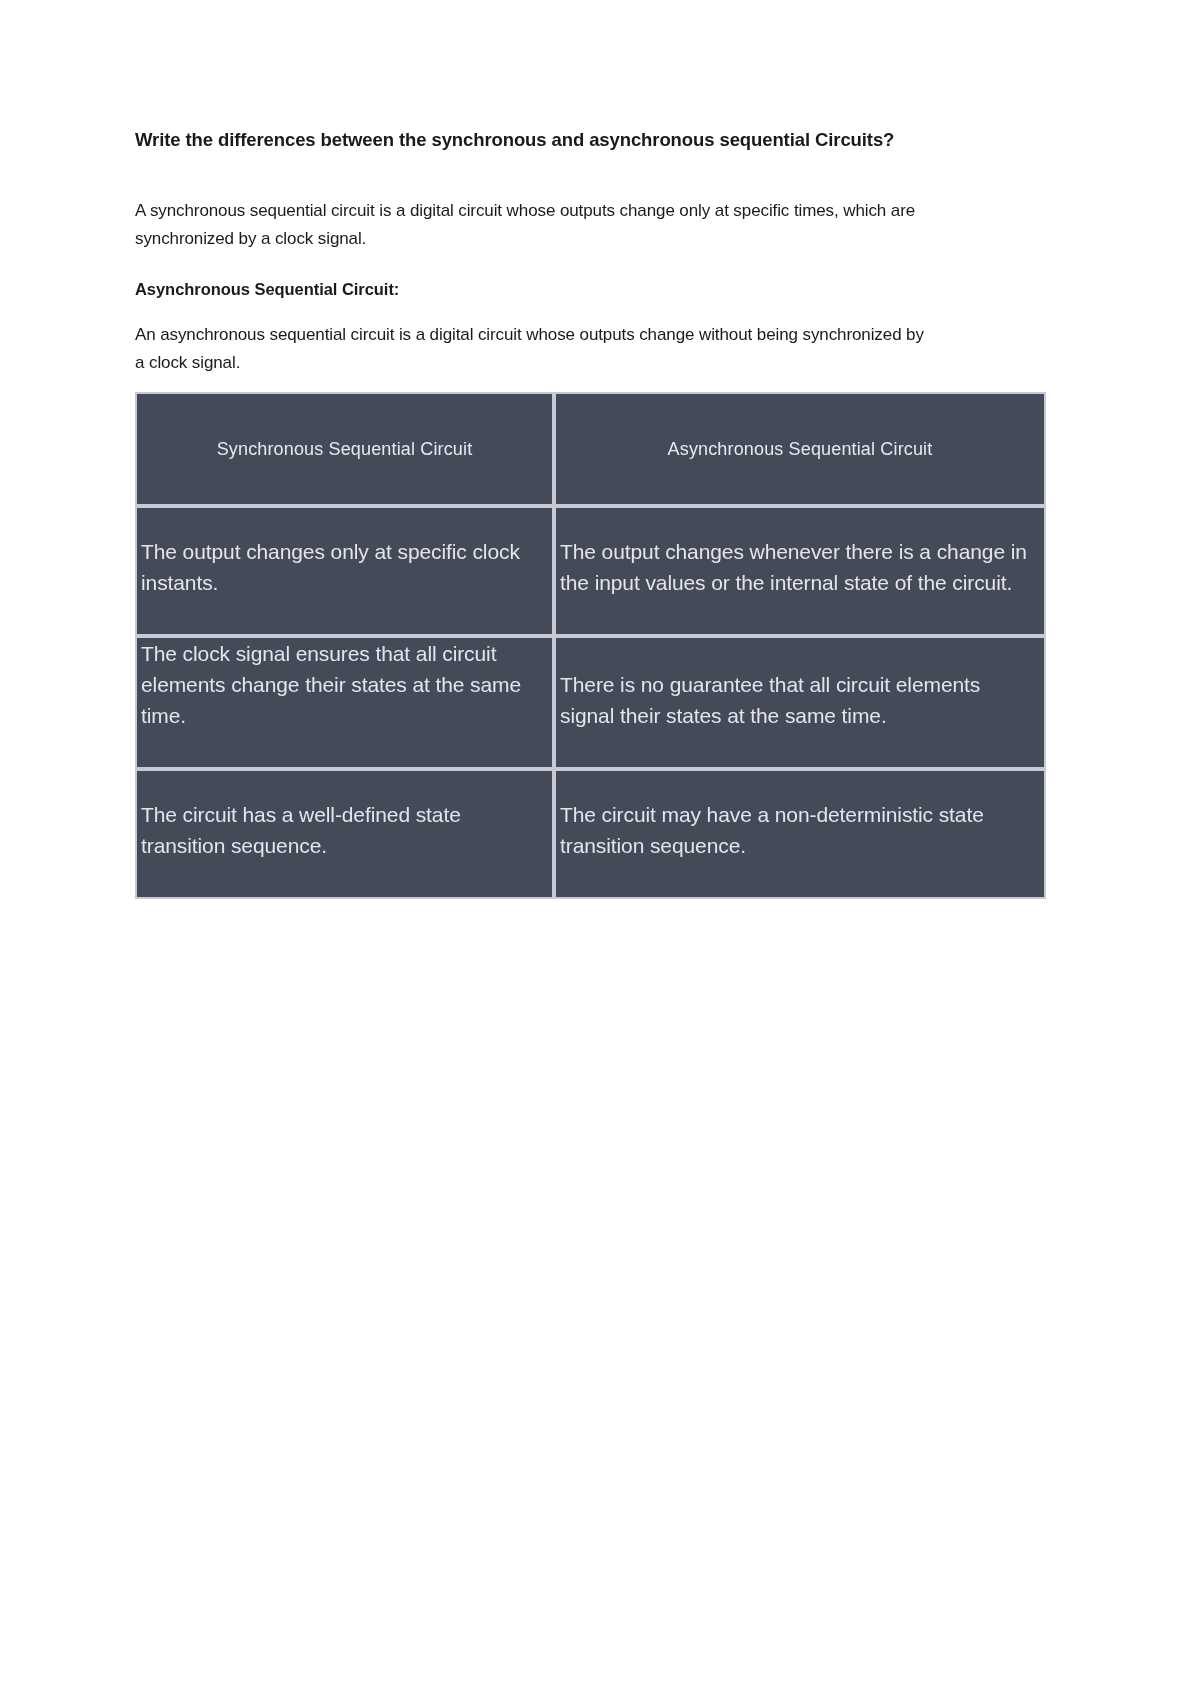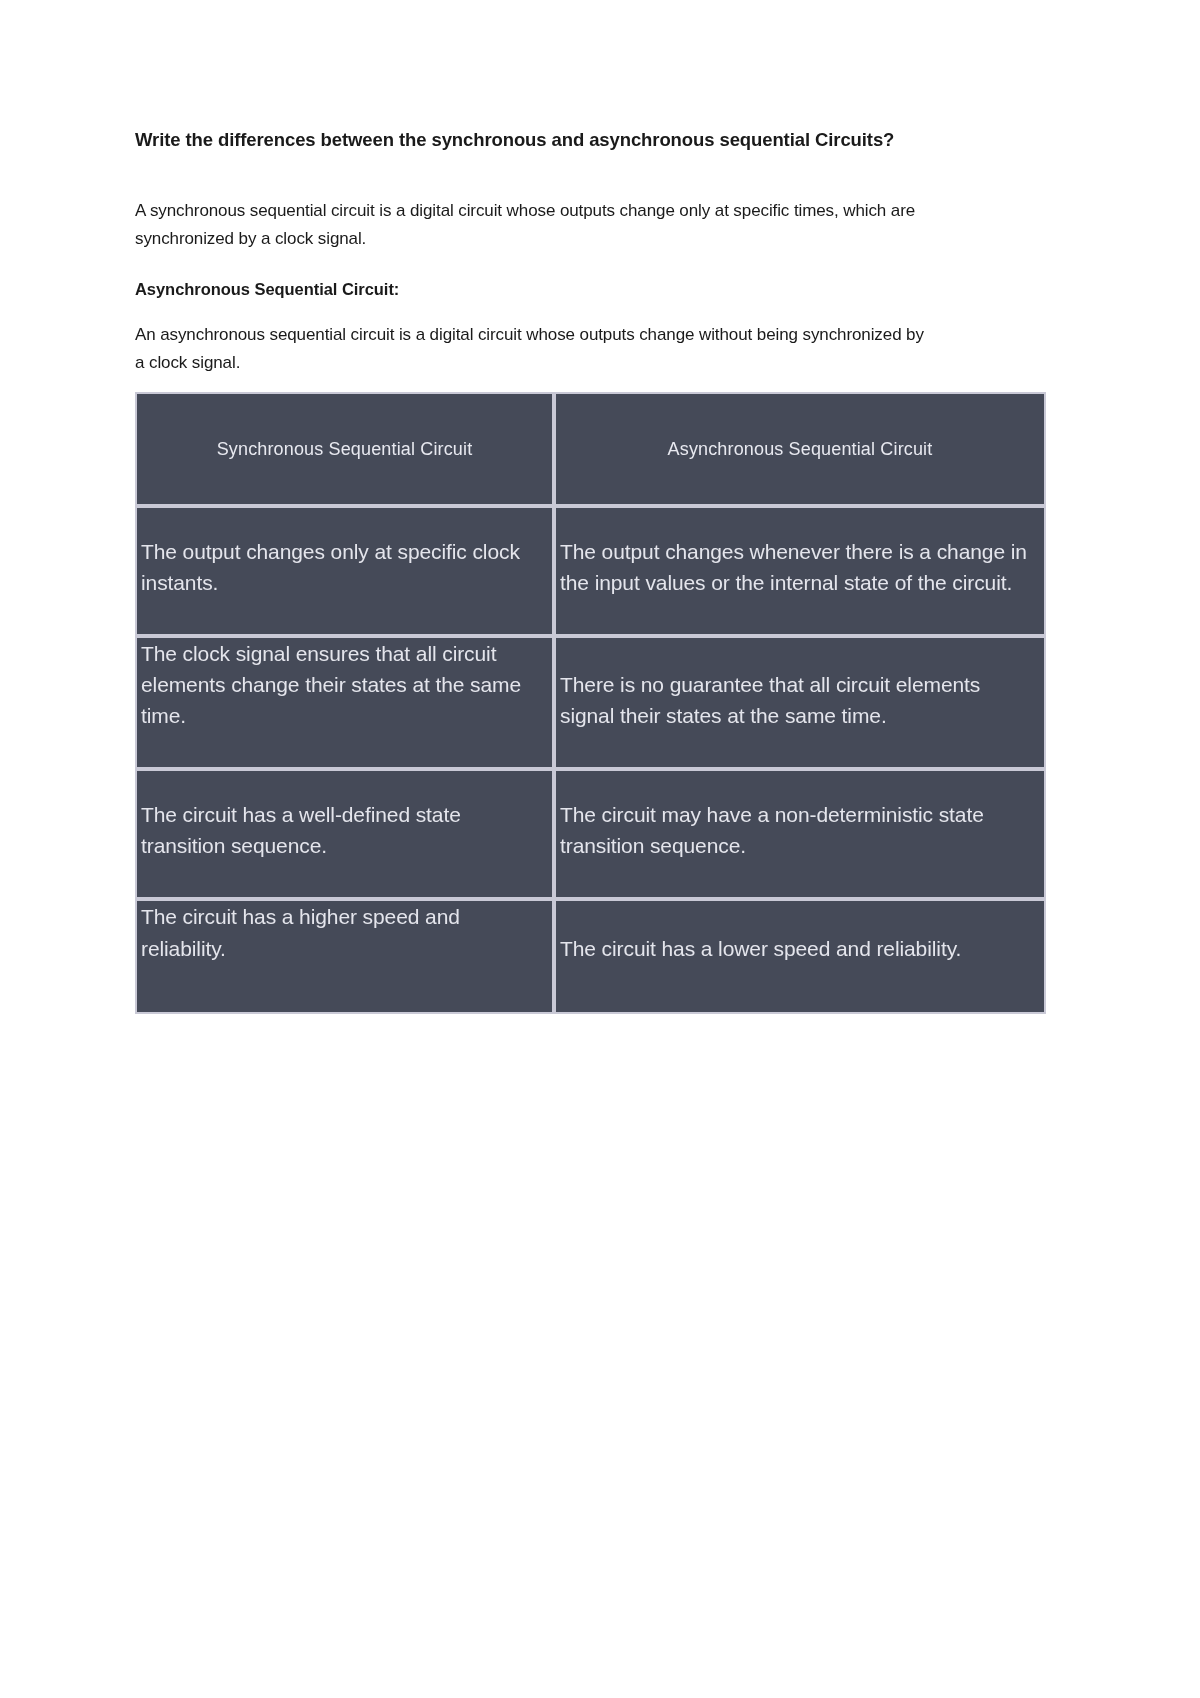--- a/index.html
+++ b/index.html
@@ -149,26 +149,18 @@
             </td>
           </tr>
           <tr class="r-mid">
             <td>
               <span class="cell-text">The circuit has a well-defined state transition sequence.</span>
             </td>
             <td>
               <span class="cell-text">The circuit may have a non-deterministic state transition sequence.</span>
             </td>
           </tr>
-          <tr class="r-last">
-            <td>
-              <span class="cell-text">The circuit has a higher speed and reliability.</span>
-            </td>
-            <td>
-              <span class="cell-text">The circuit has a lower speed and reliability.</span>
-            </td>
-          </tr>
         </tbody>
       </table>
     </div>
 
   </div>
 </div>
 
 </body></html>

